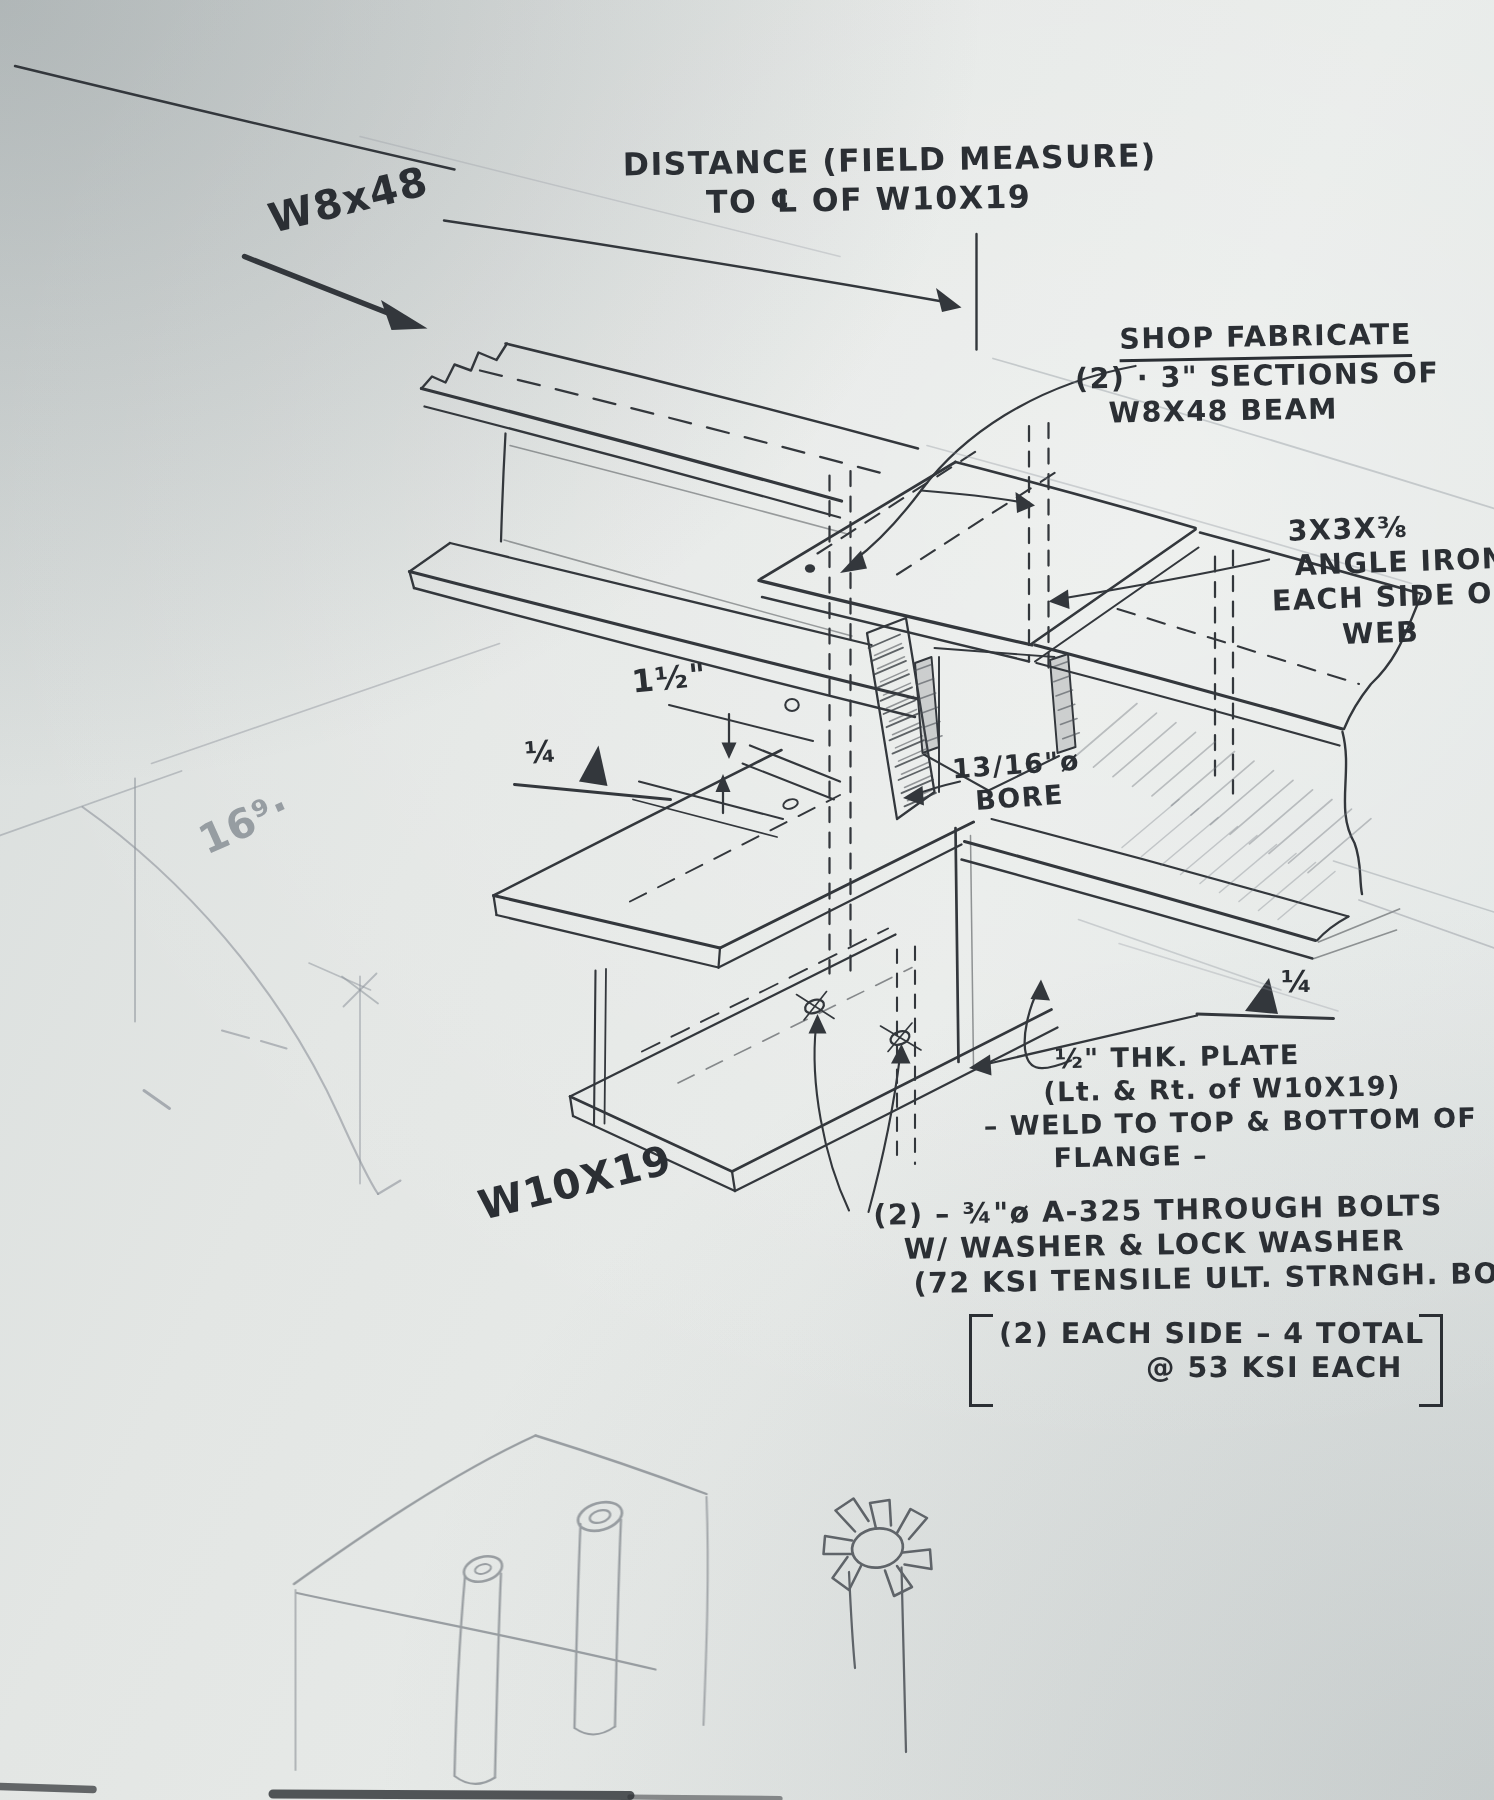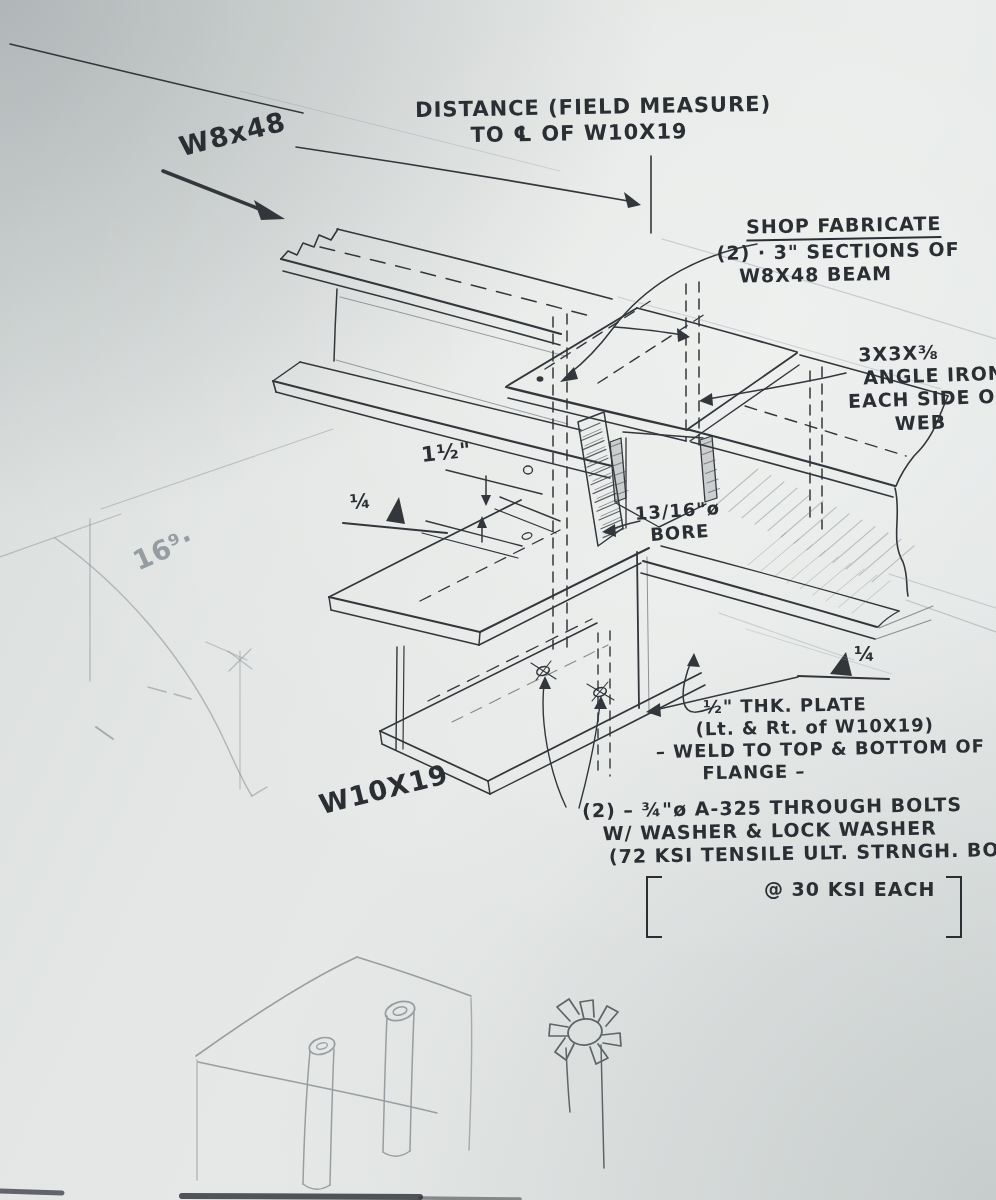--- a/index.html
+++ b/index.html
@@ -365,17 +365,18 @@
 
   <div class="note" style="left:556px;top:800px;font-size:19px;transform:rotate(-1deg);">
     <div style="margin-left:26px">(2) – ¾"ø A-325 THROUGH BOLTS</div>
     <div style="margin-left:46px">W/ WASHER &amp; LOCK WASHER</div>
     <div style="margin-left:52px">(72 KSI TENSILE ULT. STRNGH. BOLTS)</div>
   </div>
 
   <div class="note" style="left:658px;top:878px;font-size:19px;">
     <span class="brk brk-l" style="left:-12px;top:-2px;"></span>
     <span class="brk brk-r" style="left:288px;top:-2px;"></span>
-    <div style="margin-left:106px">@ 30 KSI EACH</div>
+    <div style="margin-left:8px">(2) EACH SIDE – 4 TOTAL</div>
+    <div style="margin-left:106px">@ 53 KSI EACH</div>
   </div>
 </div>
 
 </div>
 
 </body></html>

